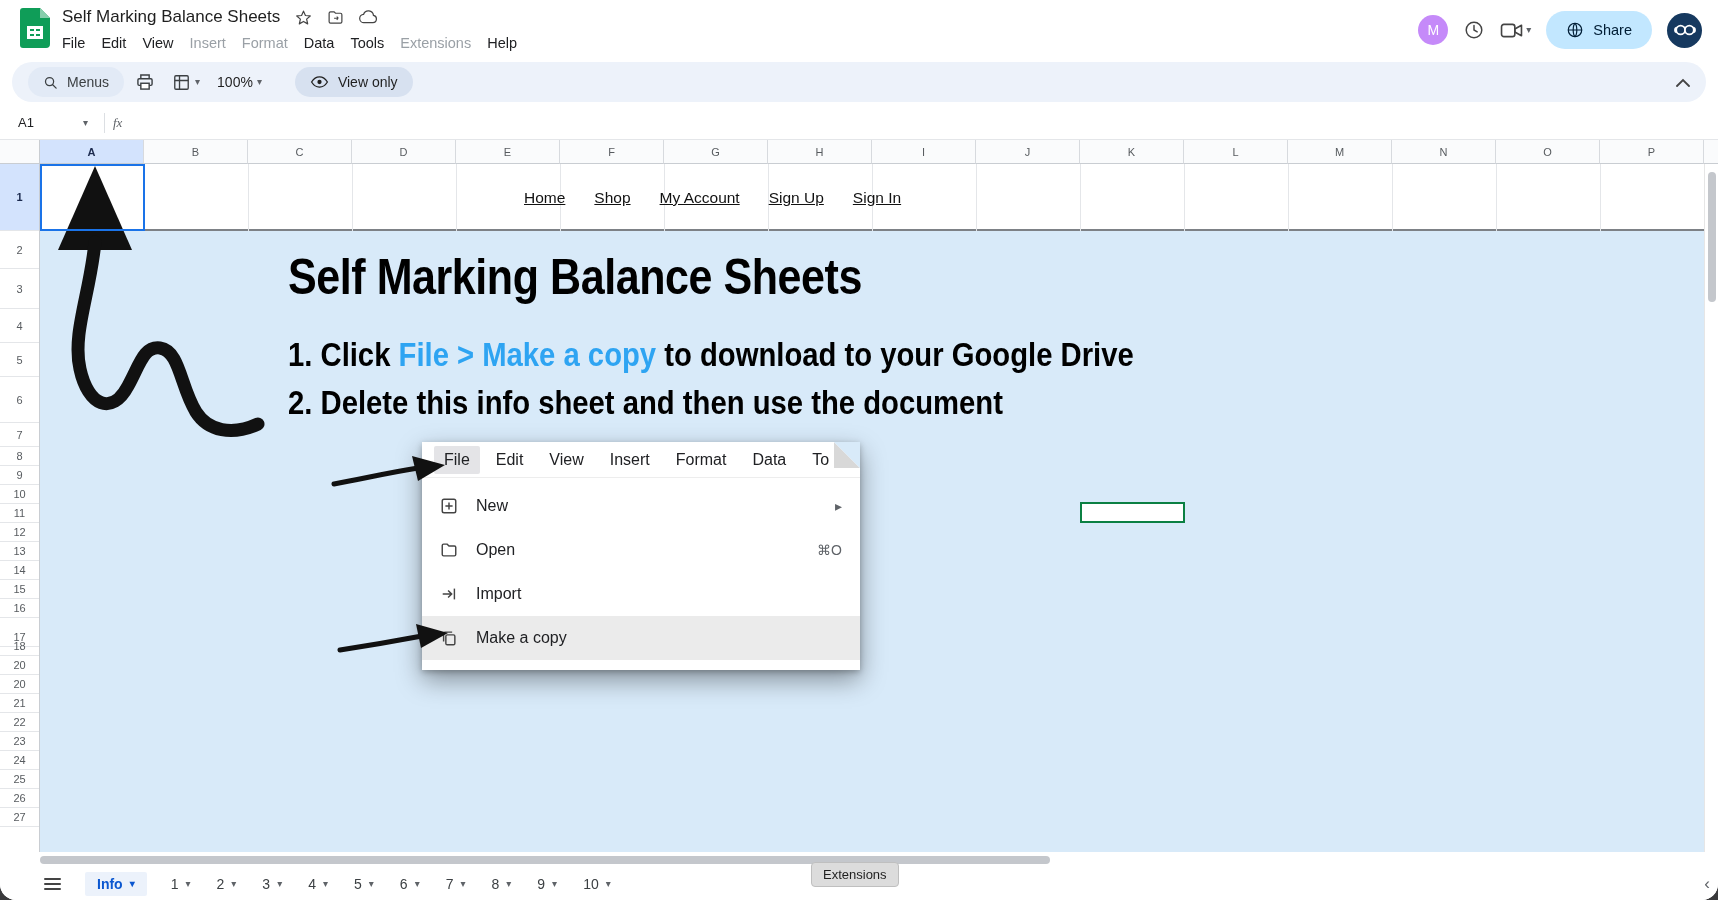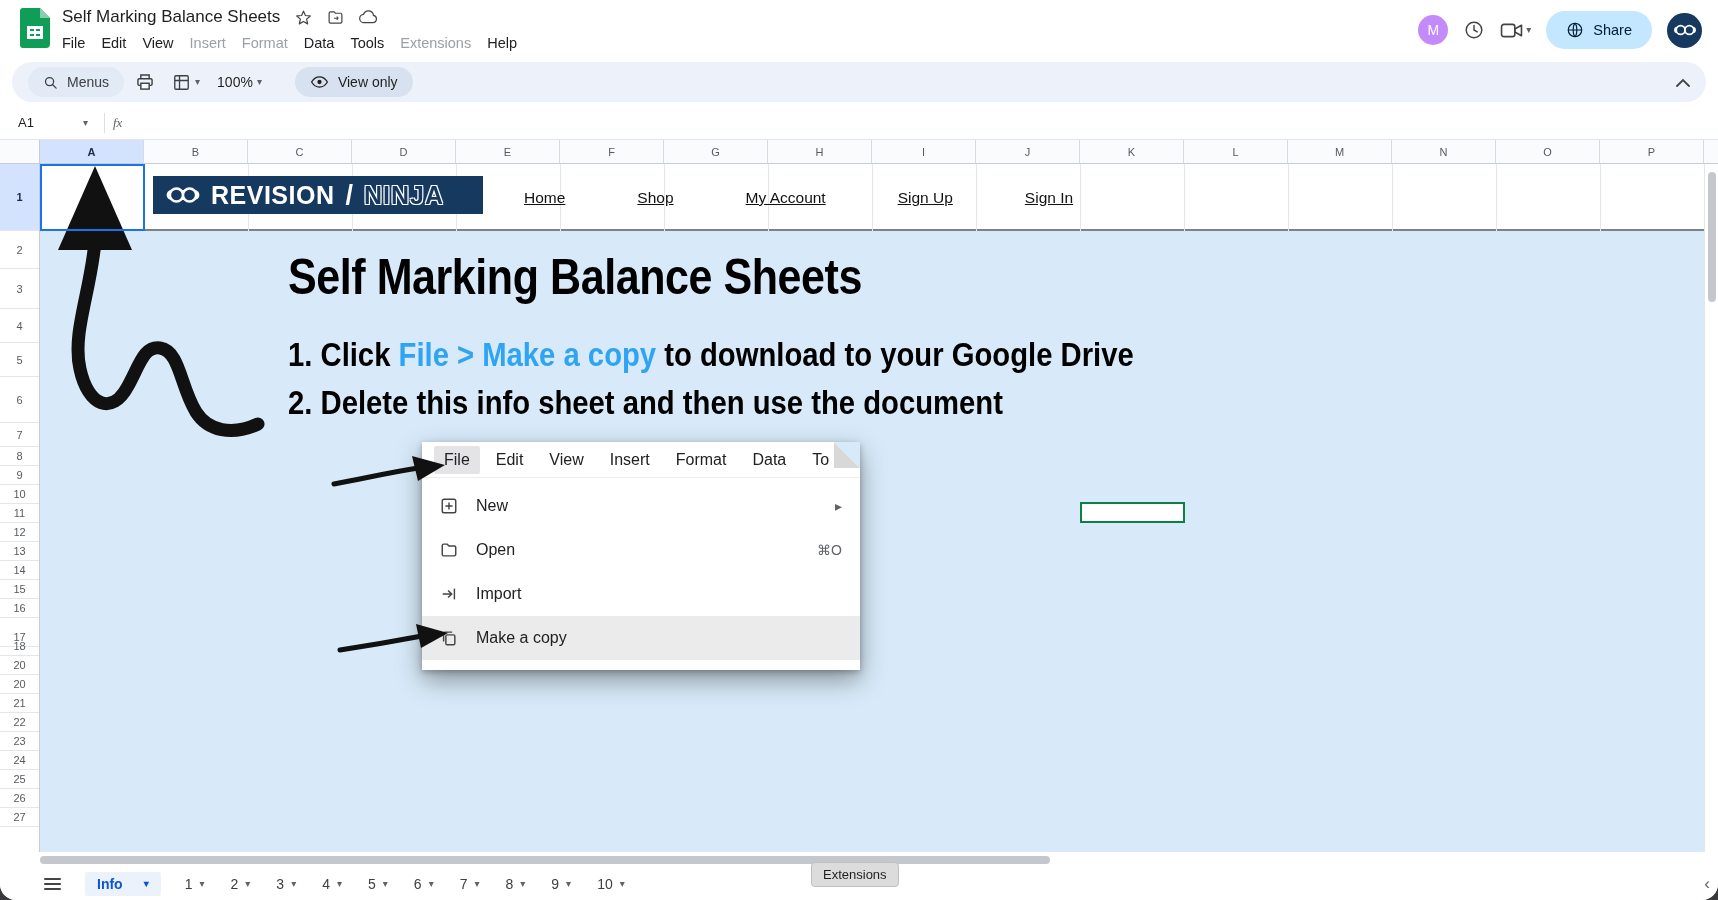--- a/index.html
+++ b/index.html
@@ -68,21 +68,21 @@
   .row-h.selected { background:#d3e3fd; color:#1b2a4e; font-weight:700; }
   .a1-selection { position:absolute; left:40px; top:0; width:105px; height:67px; border:2px solid var(--accent,#1a73e8); z-index:6; }
 
   
   .logo-bar { position:absolute; left:153px; top:12px; width:330px; height:38px; background:var(--navy,#16395f);
               display:flex; align-items:center; gap:10px; padding:0 12px; z-index:2; white-space:nowrap; }
   .brand { font-size:25px; font-weight:800; color:#fff; letter-spacing:.5px; }
   .brand-slash { font-size:27px; font-weight:800; color:#fff; margin:0 1px; }
   .brand-outline { font-size:25px; font-weight:800; letter-spacing:1px; color:var(--navy,#16395f);
                    text-shadow:-1px -1px 0 #fff, 1px -1px 0 #fff, -1px 1px 0 #fff, 1px 1px 0 #fff; }
-  .sheet-nav { position:absolute; left:524px; top:0; height:67px; display:flex; align-items:center; gap:72px; z-index:2; }
+  .sheet-nav { position:absolute; left:524px; top:0; height:67px; display:flex; align-items:center; gap:29px; z-index:2; }
   .nav-link { font-size:15.5px; color:#111; text-decoration:underline; cursor:pointer; white-space:nowrap; }
 
   .big-arrow { position:absolute; left:0; top:0; z-index:4; }
   .sheet-heading { position:absolute; left:288px; top:84px; font-size:50px; font-weight:800; color:#000;
                    letter-spacing:-.5px; white-space:nowrap; transform:scaleX(.86); transform-origin:left top; z-index:3; }
   .sheet-steps { position:absolute; left:288px; top:166px; font-size:34px; font-weight:700; color:#000;
                  line-height:48px; white-space:nowrap; transform:scaleX(.86); transform-origin:left top; z-index:3; }
   .sheet-steps .hl { color:var(--link,#2ea4f2); }
 
   .fm-card { position:absolute; left:422px; top:278px; width:438px; background:#fff; z-index:4;
@@ -106,21 +106,21 @@
   .vscroll { position:absolute; right:0; top:0; bottom:0; width:14px; background:#fff; border-left:1px solid #e6e6e6; z-index:7; }
   .vthumb { position:absolute; left:3px; top:8px; width:8px; height:130px; border-radius:4px; background:#c4c7cc; }
 
   
   .hscroll-strip { position:absolute; left:0; right:0; top:852px; height:16px; background:#fff; }
   .hthumb { position:absolute; left:40px; top:4px; width:1010px; height:8px; border-radius:4px; background:#c4c7cc; cursor:pointer; }
   .tabbar { position:absolute; left:0; right:0; top:868px; height:32px; background:#fff; display:flex;
             align-items:center; padding-left:44px; }
   .all-sheets { display:flex; flex-direction:column; gap:3px; margin-right:24px; cursor:pointer; }
   .all-sheets i { display:block; width:17px; height:2px; background:#444; border-radius:1px; }
-  .tab-active { display:flex; align-items:center; gap:21px; background:rgba(11,87,208,.08); color:var(--tab-blue,#0b57d0);
+  .tab-active { display:flex; align-items:center; gap:7px; background:rgba(11,87,208,.08); color:var(--tab-blue,#0b57d0);
                 font-weight:700; font-size:14px; padding:4px 12px; border-radius:2px; cursor:pointer; }
   .tab-active .caret { color:var(--tab-blue,#0b57d0); }
   .sheet-tabs { display:flex; align-items:center; margin-left:14px; gap:6px; }
   .tab-num { display:flex; align-items:center; gap:7px; font-size:14px; color:#3c4043; padding:4px 10px; cursor:pointer; }
   .tab-right-chevron { position:absolute; right:8px; top:874px; color:#5f6368; font-size:17px; z-index:8; }
   .fz-tooltip { position:absolute; left:811px; top:862px; height:25px; padding:0 11px; background:#dcdcdc;
                 border:1px solid #bfbfbf; border-radius:4px; font-size:13px; color:#1f1f1f; display:flex;
                 align-items:center; z-index:9; }
 </style>
 </head>
@@ -294,30 +294,20 @@
         <div class="v-line" style="left: 1496px;"></div>
         <div class="v-line" style="left: 1600px;"></div>
         <div class="v-line" style="left: 1704px;"></div>
       </div>
 
     <svg class="big-arrow" width="300" height="330" viewBox="0 0 300 330">
       <polygon points="95,2 58,86 132,86" fill="#111"></polygon>
       <path d="M95,78 C90,130 72,170 80,205 C88,242 112,252 128,222 C140,200 144,182 160,184 C180,187 180,222 196,248 C208,267 232,272 258,260" fill="none" stroke="#111" stroke-width="13" stroke-linecap="round"></path>
     </svg>
 
-    <div class="logo-bar">
-      <svg width="36" height="20" viewBox="0 0 44 24">
-          <rect x="2" y="6" width="40" height="12" rx="6" fill="#fff"></rect>
-          <circle cx="14" cy="12" r="8" fill="#16395f" stroke="#fff" stroke-width="3"></circle>
-          <circle cx="30" cy="12" r="8" fill="#16395f" stroke="#fff" stroke-width="3"></circle>
-        </svg>
-      <span class="brand">REVISION</span>
-        <span class="brand-slash">/</span>
-        <span class="brand-outline">NINJA</span>
-    </div>
     <nav class="sheet-nav">
         <a class="nav-link">Home</a>
         <a class="nav-link">Shop</a>
         <a class="nav-link">My Account</a>
         <a class="nav-link">Sign Up</a>
         <a class="nav-link">Sign In</a>
       </nav>
 
     <div class="sheet-heading">Self Marking Balance Sheets</div>
     <div class="sheet-steps">

